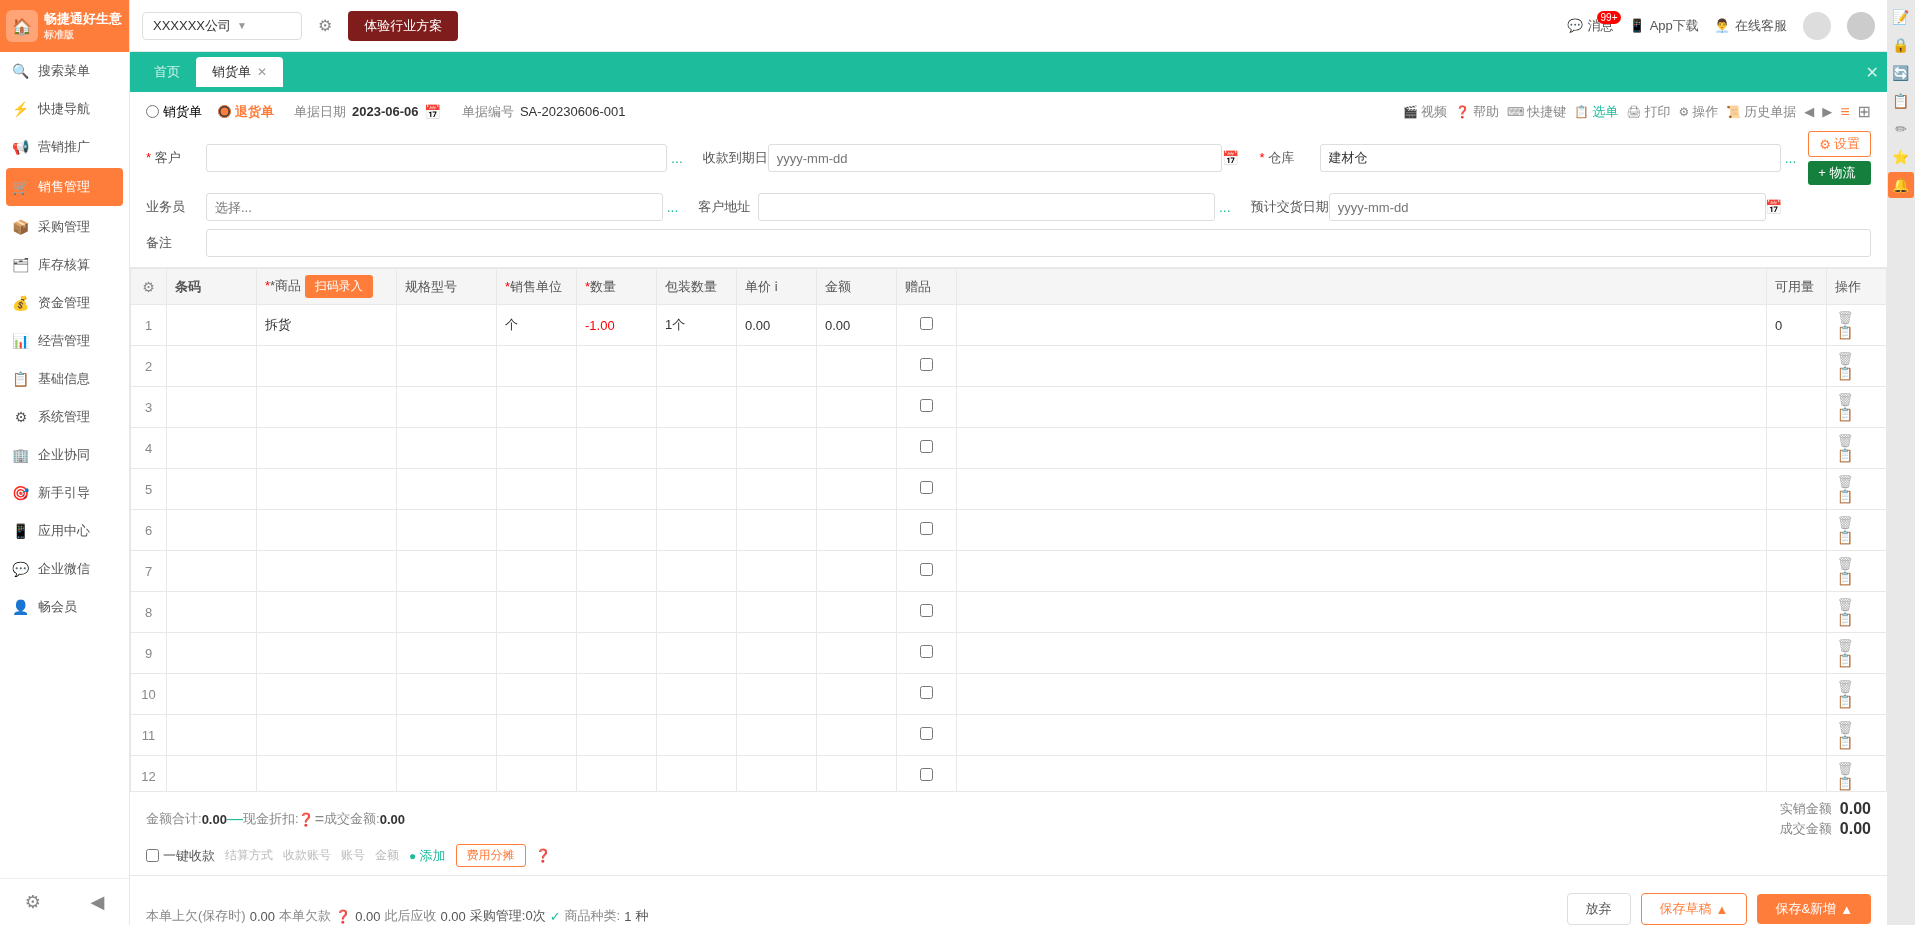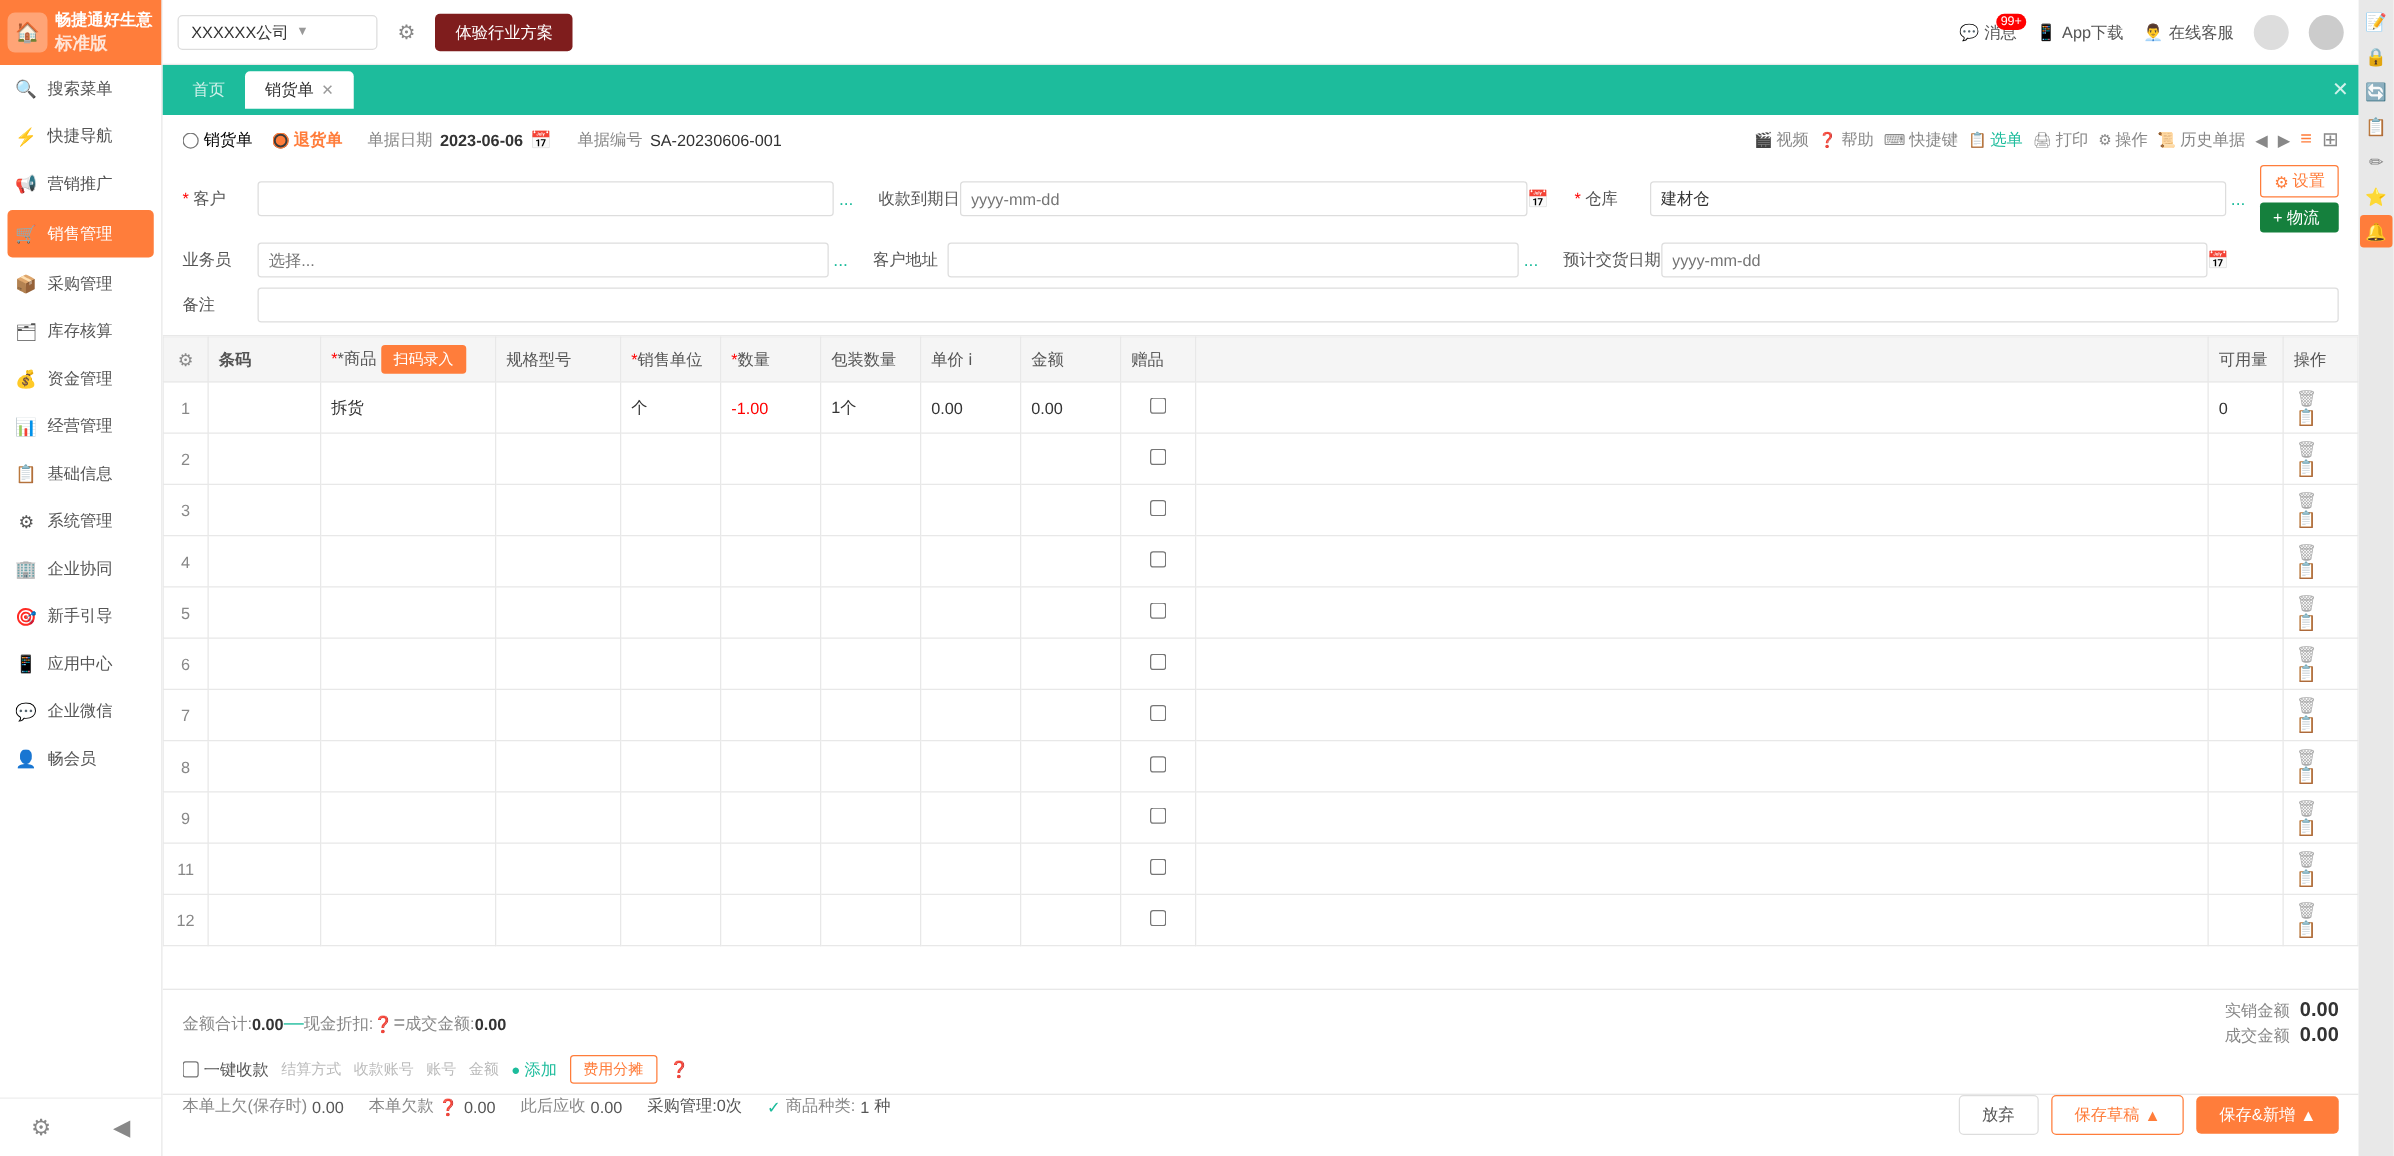--- a/index.html
+++ b/index.html
@@ -76,21 +76,21 @@
     .summary-row1 { display: flex; align-items: center; margin-bottom: 6px; }
     .summary-label { color: #888; }
     .summary-val { color: #333; font-weight: bold; }
     .equal-sign { color: #888; font-size: 16px; }
     .summary-row2 { display: flex; align-items: center; gap: 10px; }
     .checkbox-label { display: flex; align-items: center; gap: 4px; color: #555; }
     .green-add { color: #1dbc9c; cursor: pointer; font-size: 12px; }
     .expense-btn { border: 1px solid #ff7d3b; color: #ff7d3b; background: none; border-radius: 3px; padding: 2px 10px; cursor: pointer; font-size: 12px; }
 
     
-    .footer { background: #fff; border-top: 1px solid #e8e8e8; height: 50px; display: flex; align-items: flex-start; padding: 0 16px; gap: 20px; flex-shrink: 0; }
+    .footer { background: #fff; border-top: 1px solid #e8e8e8; height: 50px; display: flex; align-items: flex-end; padding: 0 16px; gap: 4px; flex-shrink: 0; }
     .footer-info { color: #555; font-size: 12px; display: flex; align-items: center; gap: 4px; }
     .footer-info .label { color: #888; }
     .footer-actions { margin-left: auto; display: flex; align-items: center; gap: 10px; }
     .btn-discard { border: 1px solid #ddd; background: #fff; color: #555; border-radius: 4px; padding: 6px 18px; cursor: pointer; }
     .btn-draft { border: 1px solid #ff7d3b; background: #fff; color: #ff7d3b; border-radius: 4px; padding: 6px 18px; cursor: pointer; display: flex; align-items: center; gap: 4px; }
     .btn-save { background: #ff7d3b; color: #fff; border: none; border-radius: 4px; padding: 6px 18px; cursor: pointer; display: flex; align-items: center; gap: 4px; }
 
     
     .right-sidebar { width: 28px; background: #e8e8e8; display: flex; flex-direction: column; align-items: center; padding: 4px 0; gap: 2px; }
     .right-sidebar-icon { width: 26px; height: 26px; display: flex; align-items: center; justify-content: center; color: #888; cursor: pointer; font-size: 14px; border-radius: 3px; }
@@ -116,21 +116,21 @@
     .gear-col { color: #888; font-size: 14px; cursor: pointer; }
   </style>
 </head>
 <body>
 
 <div class="sidebar">
   <div class="sidebar-logo">
     <div class="sidebar-logo-icon">🏠</div>
     <div class="sidebar-logo-text">
       <div>畅捷通好生意</div>
-      <div style="font-size:14px;opacity:0.8;">标准版</div>
+      <div style="font-size:10px;opacity:0.8;">标准版</div>
     </div>
   </div>
   <div class="sidebar-menu">
     <div class="sidebar-item">
       <span class="sidebar-item-icon">🔍</span>
       <span>搜索菜单</span>
     </div>
     <div class="sidebar-item">
       <span class="sidebar-item-icon">⚡</span>
       <span>快捷导航</span>
@@ -507,20 +507,38 @@
       <td class="col-amount"></td>
       <td class="col-gift" style="text-align:center;"><input type="checkbox" style=""></td>
       <td style="min-width:200px;"></td>
       <td class="col-avail"></td>
       <td class="col-ops">
         <span class="op-icon" title="删除">🗑</span>
         <span class="op-icon" title="复制">📋</span>
       </td>
     </tr>
               <tr>
+      <td class="col-no" style="text-align:center;color:#888;">10</td>
+      <td class="col-barcode"></td>
+      <td class="col-goods"></td>
+      <td class="col-spec"></td>
+      <td class="col-unit"></td>
+      <td class="col-qty" style="color:#333;"></td>
+      <td class="col-pack"></td>
+      <td class="col-price"></td>
+      <td class="col-amount"></td>
+      <td class="col-gift" style="text-align:center;"><input type="checkbox" style=""></td>
+      <td style="min-width:200px;"></td>
+      <td class="col-avail"></td>
+      <td class="col-ops">
+        <span class="op-icon" title="删除">🗑</span>
+        <span class="op-icon" title="复制">📋</span>
+      </td>
+    </tr>
+              <tr>
       <td class="col-no" style="text-align:center;color:#888;">11</td>
       <td class="col-barcode"></td>
       <td class="col-goods"></td>
       <td class="col-spec"></td>
       <td class="col-unit"></td>
       <td class="col-qty" style="color:#333;"></td>
       <td class="col-pack"></td>
       <td class="col-price"></td>
       <td class="col-amount"></td>
       <td class="col-gift" style="text-align:center;"><input type="checkbox" style=""></td>

